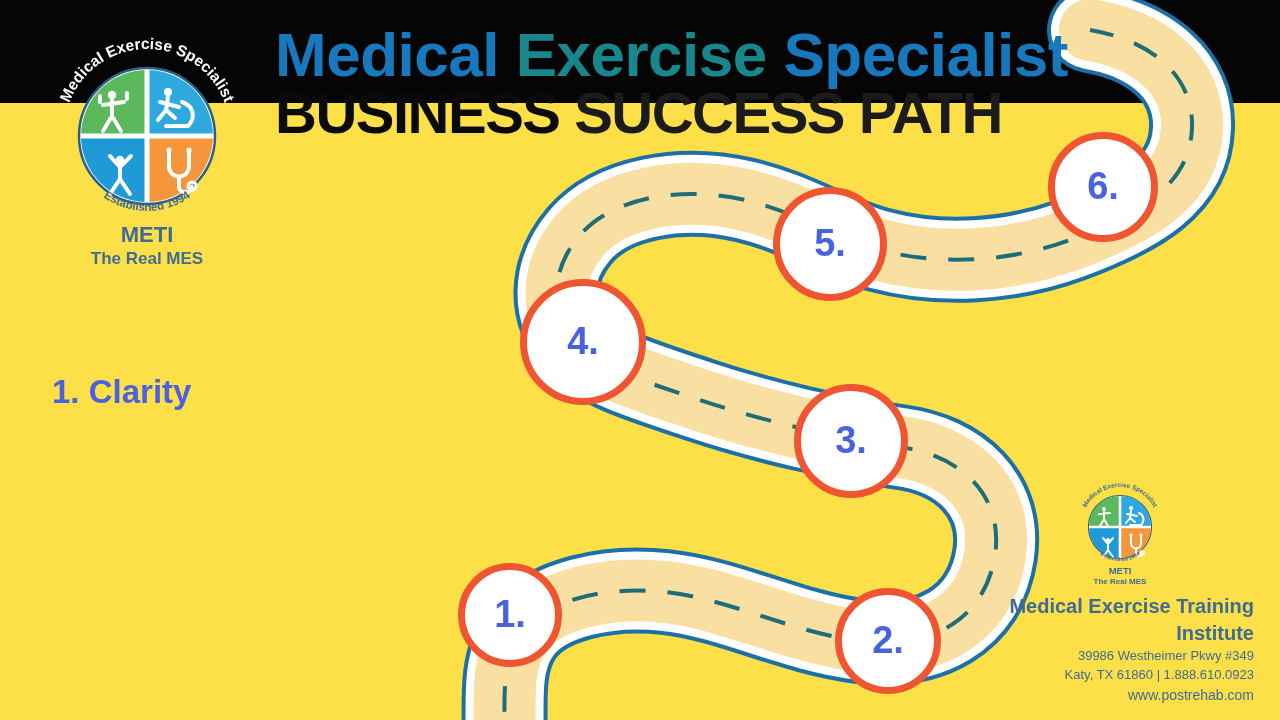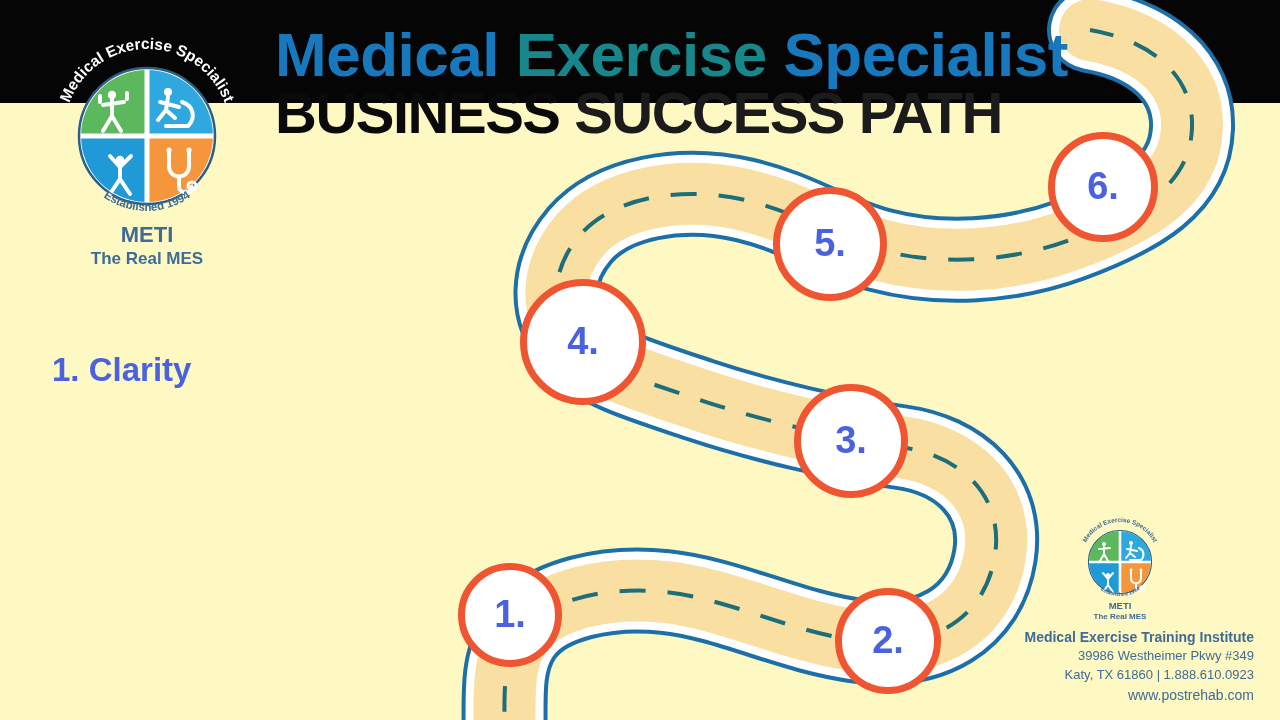--- a/index.html
+++ b/index.html
@@ -6,21 +6,21 @@
   html, body {
     margin: 0;
     padding: 0;
     background: #ffffff;
   }
   #stage {
     position: relative;
     width: 1280px;
     height: 720px;
     overflow: hidden;
-    background: #fef9c3;
+    background: #fde047;
     font-family: "Liberation Sans", sans-serif;
   }
 
   
   .header-bar {
     position: absolute;
     left: 0; top: 0;
     width: 1280px; height: 103px;
     background: #050505;
     z-index: 1;
@@ -62,21 +62,21 @@
     position: absolute;
     left: 48px; top: 14px;
     width: 198px; height: 258px;
     z-index: 6;
   }
 
   
   .step-label {
     position: absolute;
     left: 52px;
-    top: 351px;
+    top: 373px;
     font-size: 33px;
     font-weight: 700;
     color: #4a62e0;
     letter-spacing: 0px;
     z-index: 5;
     font-family: "Liberation Sans", sans-serif;
   }
 
   
   .road-svg {
@@ -114,21 +114,21 @@
     bottom: 14px;
     width: 268px;
     text-align: right;
     z-index: 5;
   }
   .footer-logo {
     width: 92px; height: 118px;
     margin: 0 auto 4px 88px;
   }
   .footer-name {
-    font-size: 14px;
+    font-size: 20px;
     font-weight: 700;
     color: #3f6b96;
     line-height: 1.35;
     font-family: "Liberation Sans", sans-serif;
   }
   .footer-line {
     font-size: 13px;
     font-weight: 400;
     color: #3f6b96;
     line-height: 1.45;

